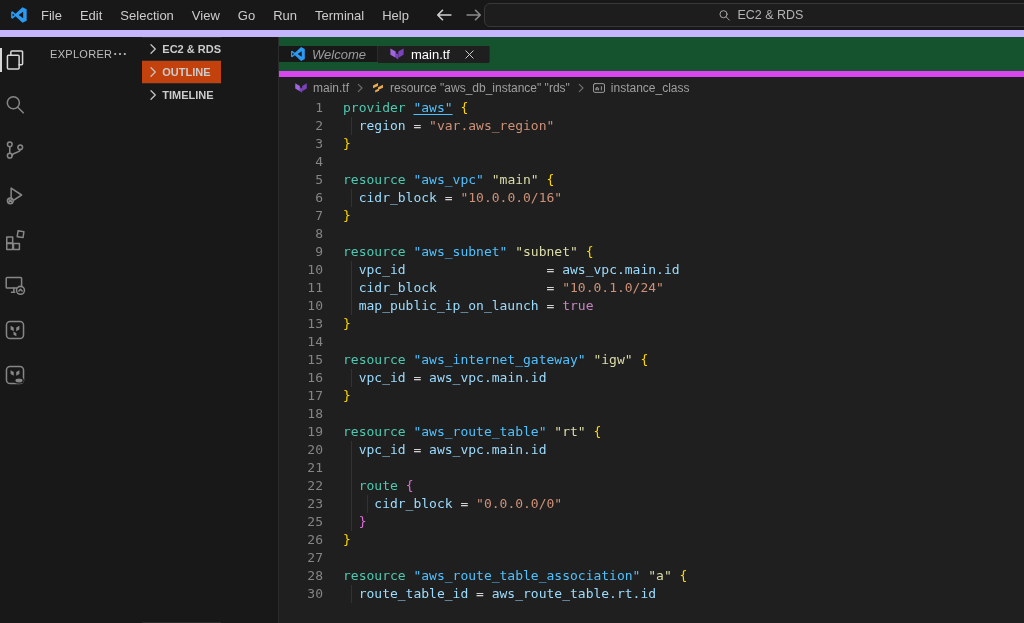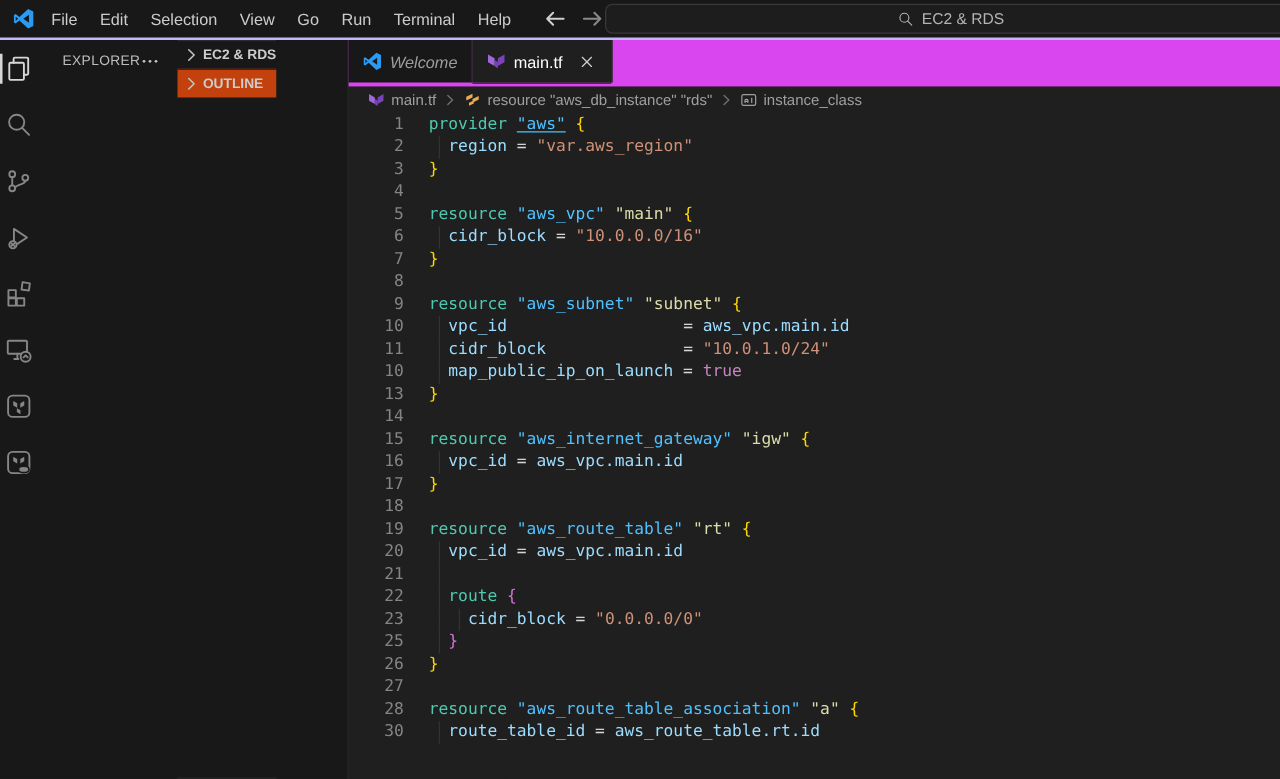--- a/index.html
+++ b/index.html
@@ -1,20 +1,20 @@
 <!DOCTYPE html>
 <html><head>
 <meta charset="utf-8">
 <style>
   html,body{margin:0;padding:0;width:1024px;height:623px;overflow:hidden;background:#1f1f1f;
     font-family:"Liberation Sans",sans-serif;-webkit-font-smoothing:antialiased;}
   .window{width:1024px;height:623px;display:flex;flex-direction:column;background:#1f1f1f;}
 
   
-  .titlebar{height:30px;flex:none;background:#181818;border-bottom:2px solid #c4b5fd;
+  .titlebar{height:30px;flex:none;background:#181818;border-bottom:7px solid #c4b5fd;
     display:flex;align-items:center;padding-left:10px;position:relative;overflow:hidden;}
   .tb-logo{width:18px;height:18px;flex:none;display:flex;align-items:center;}
   .menus{display:flex;margin-left:4px;flex:none;}
   .menu-item{padding:0 9px;font-size:13px;color:#cccccc;line-height:29px;cursor:default;border-radius:5px;}
   .nav-arrows{display:flex;gap:10px;margin-left:16px;flex:none;}
   .nav-arrows .nav-btn{width:20px;height:20px;display:flex;align-items:center;justify-content:center;color:#cfcfcf;}
   .nav-btn.dim{color:#8a8a8a;}
   .search-wrap{flex:1;display:flex;justify-content:center;align-items:center;}
   .searchbox{width:552px;height:22px;background:#1d1d1d;border:1px solid #383838;border-radius:6px;
     display:flex;align-items:center;justify-content:center;gap:6px;color:#b4b4b4;font-size:12.5px;}
@@ -39,21 +39,21 @@
   .sb-title{font-size:11px;color:#bdbdbd;letter-spacing:.3px;}
   .sb-dots{margin-left:auto;color:#c3c3c3;width:16px;height:16px;}
   .section{height:22px;flex:none;display:flex;align-items:center;gap:1px;border-top:1px solid #2b2b2b;
     padding-left:3px;font-size:11px;font-weight:700;color:#cccccc;}
   .section.highlight{background:#c2410c;}
   .section .chev{width:16px;height:16px;color:#c3c3c3;flex:none;}
   .sections{border-bottom:1px solid #2b2b2b;}
 
   
   .editor-col{flex:1;min-width:0;background:#1f1f1f;display:flex;flex-direction:column;}
-  .tabbar{height:34px;flex:none;background:#d946ef;display:flex;border-bottom:3px solid #d946ef;}
+  .tabbar{height:34px;flex:none;background:#14532d;display:flex;border-bottom:6px solid #d946ef;align-items:center;}
   .tab{display:flex;align-items:center;gap:6px;padding:0 11px;font-size:13px;color:#9d9d9d;
     background:#181818;border-right:1px solid #2b2b2b;position:relative;}
   .tab .tab-icon{width:16px;height:16px;flex:none;}
   .tab.active{background:#1f1f1f;color:#ffffff;}
   .tab.active::after{content:"";position:absolute;left:0;right:0;bottom:-1px;height:1px;background:#1f1f1f;}
   .tab .label.preview{font-style:italic;}
   .tab .close{width:16px;height:16px;margin-left:6px;color:#d0d0d0;display:flex;align-items:center;justify-content:center;}
   .tab .close svg{width:13px;height:13px;}
 
   .breadcrumb{height:22px;flex:none;display:flex;align-items:center;font-size:12px;color:#9f9f9f;
@@ -206,20 +206,26 @@
             <span class="chev"><svg viewBox="0 0 16 16" fill="none" stroke="currentColor" stroke-width="1.1" stroke-linejoin="round" stroke-linecap="round" width="100%" height="100%">
                 <path d="M6 3.8L10.3 8 6 12.2" stroke-width="1.3"></path>
               </svg></span>
             <span>EC2 &amp; RDS</span>
           </div>
           <div class="section highlight">
             <span class="chev"><svg viewBox="0 0 16 16" fill="none" stroke="currentColor" stroke-width="1.1" stroke-linejoin="round" stroke-linecap="round" width="100%" height="100%">
                 <path d="M6 3.8L10.3 8 6 12.2" stroke-width="1.3"></path>
               </svg></span>
             <span>OUTLINE</span>
+          </div>
+          <div class="section">
+            <span class="chev"><svg viewBox="0 0 16 16" fill="none" stroke="currentColor" stroke-width="1.1" stroke-linejoin="round" stroke-linecap="round" width="100%" height="100%">
+                <path d="M6 3.8L10.3 8 6 12.2" stroke-width="1.3"></path>
+              </svg></span>
+            <span>TIMELINE</span>
           </div>
         </div>
     </div>
 
     <div class="editor-col">
       <div class="tabbar">
           <div class="tab">
             <span class="tab-icon"><svg viewBox="0 0 16 16" width="100%" height="100%">
                 <path fill="#2b9af3" fill-rule="evenodd" d="M11.1 1.1L4.9 6.8 2.2 4.7l-1.2.6v5.4l1.2.6 2.7-2.1 6.2 5.7 3.7-1.8V2.9L11.1 1.1zm.6 4.1v5.6L7.7 8l4-2.8zM2.3 6.6L4 8 2.3 9.4V6.6z"></path>
               </svg></span>

